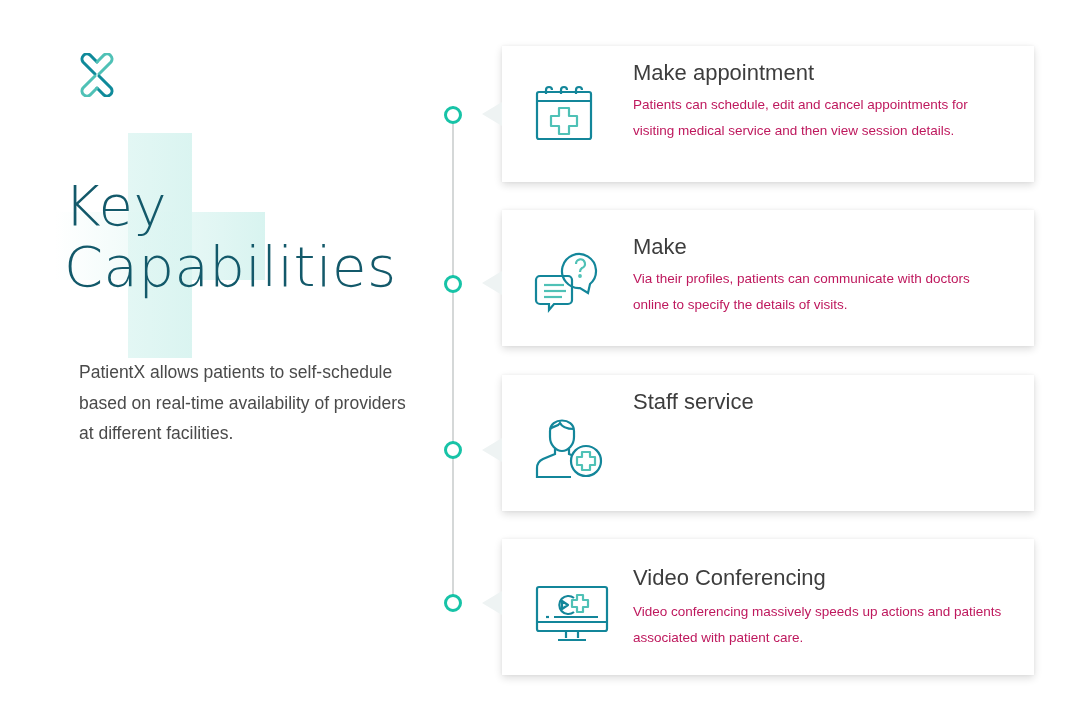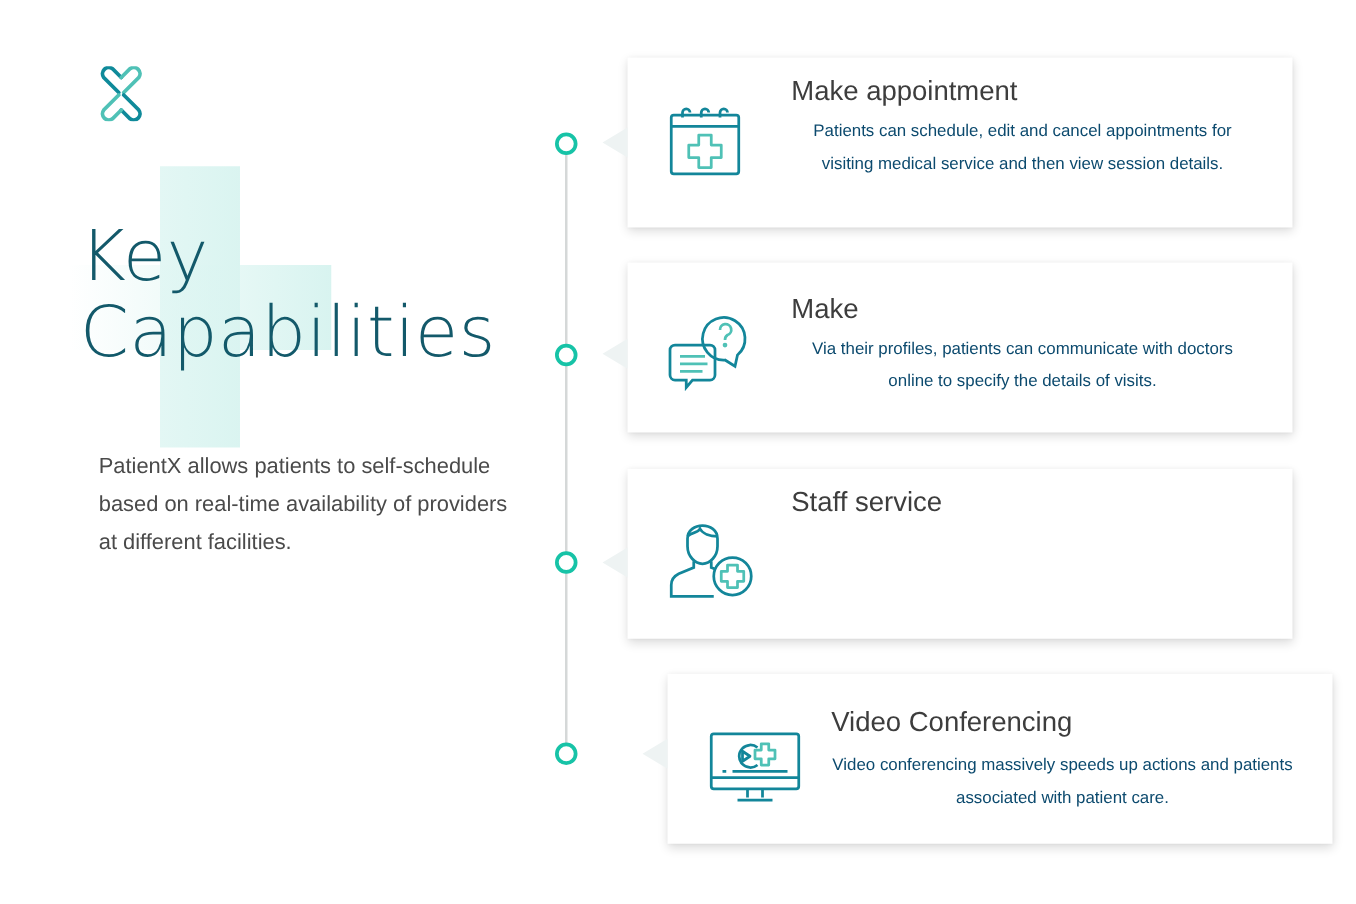--- a/index.html
+++ b/index.html
@@ -22,27 +22,27 @@
     .title span { display: block; }
 
     .intro { position: absolute; left: 67px; top: 345px; width: 330px; font-size: 17.5px;
       line-height: 30.5px; color: #4a4a4a; }
 
     .timeline-line { position: absolute; left: 452px; top: 120px; width: 2px; height: 480px; background: #d5d8d8; }
     .dot { position: absolute; width: 12px; height: 12px; border: 3.5px solid #17c3a7; border-radius: 50%;
       background: #fff; left: 444px; }
 
     .card { position: absolute; left: 502px; width: 532px; background: #fff;
-      box-shadow: 0 3px 8px rgba(0,0,0,0.14), 0 0 3px rgba(0,0,0,0.05); text-align: center; }
+      box-shadow: 0 3px 8px rgba(0,0,0,0.14), 0 0 3px rgba(0,0,0,0.05); }
     .card::before { content: ""; position: absolute; left: -20px; width: 0; height: 0;
       border-top: 12px solid transparent; border-bottom: 12px solid transparent;
       border-right: 20px solid #eef3f3; }
     .card .icon { position: absolute; left: 32px; }
     .card .heading { position: absolute; left: 131px; font-size: 22px; color: #3d3d3d; font-weight: 400; }
-    .card .desc { position: absolute; left: 131px; width: 370px; font-size: 13.5px; line-height: 25.5px; color: #0c4a6e; }
+    .card .desc { position: absolute; left: 131px; width: 370px; font-size: 13.5px; line-height: 25.5px; color: #be185d; }
   </style>
 </head>
 <body>
 
 <div class="bg-cross bg-cross-v" data-name="background-cross-vertical"></div>
 <div class="bg-cross bg-cross-h" data-name="background-cross-horizontal"></div>
 
 <div class="logo" data-name="logo">
   <svg class="logo-icon" data-name="patient-x-logo-icon" viewBox="0 0 44 44" fill="none" stroke-width="3" stroke-linecap="round">
     <path d="M20 21 L8 9 a5 5 0 0 1 7 -7 L22 9" stroke="#0f8a9a"></path>
@@ -98,21 +98,21 @@
     <path d="M16 22 c0 -14 24 -14 24 0 v6 c0 8 -6 14 -12 14 c-6 0 -12 -6 -12 -14 z" stroke="#13869a"></path>
     <path d="M16 20 c4 -4 8 -2 10 -6 c2 4 8 6 14 6" stroke="#13869a"></path>
     <path d="M21 40 v5 l-12 5 c-4 2 -6 5 -6 9 v9 h34" stroke="#13869a"></path>
     <path d="M35 40 v5 l5 2" stroke="#13869a"></path>
     <circle cx="52" cy="52" r="15" stroke="#13869a" fill="#fff"></circle>
     <path d="M48 43 h8 v5 h5 v8 h-5 v5 h-8 v-5 h-5 v-8 h5 z" stroke="#4fc1b6" stroke-linejoin="round"></path>
   </svg>
   <div class="heading" style="top:14px;" data-name="capability-title">Staff service</div>
 </div>
 
-<div class="card" style="top:539px; height:136px;margin-left:32px;" data-name="capability-card-video-conferencing">
+<div class="card" style="top:539px; height:136px;" data-name="capability-card-video-conferencing">
   <svg class="icon" style="top:45px;" width="76" height="60" viewBox="0 0 76 60" fill="none" stroke-width="2.2" data-name="monitor-video-icon">
     <rect x="3" y="3" width="70" height="44" rx="2" stroke="#13869a"></rect>
     <line x1="3" y1="38" x2="73" y2="38" stroke="#13869a"></line>
     <line x1="12" y1="33" x2="15" y2="33" stroke="#13869a"></line>
     <line x1="20" y1="33" x2="64" y2="33" stroke="#13869a"></line>
     <path d="M32 47 v7 M44 47 v7 M24 56 h28" stroke="#13869a"></path>
     <path d="M40 14 a9 9 0 1 0 0 14" stroke="#13869a"></path>
     <path d="M28 17 l6 4 l-6 4 z" stroke="#13869a" stroke-linejoin="round"></path>
     <path d="M43 11 h6 v5 h5 v7 h-5 v5 h-6 v-5 h-5 v-7 h5 z" stroke="#4fc1b6" stroke-linejoin="round"></path>
   </svg>

